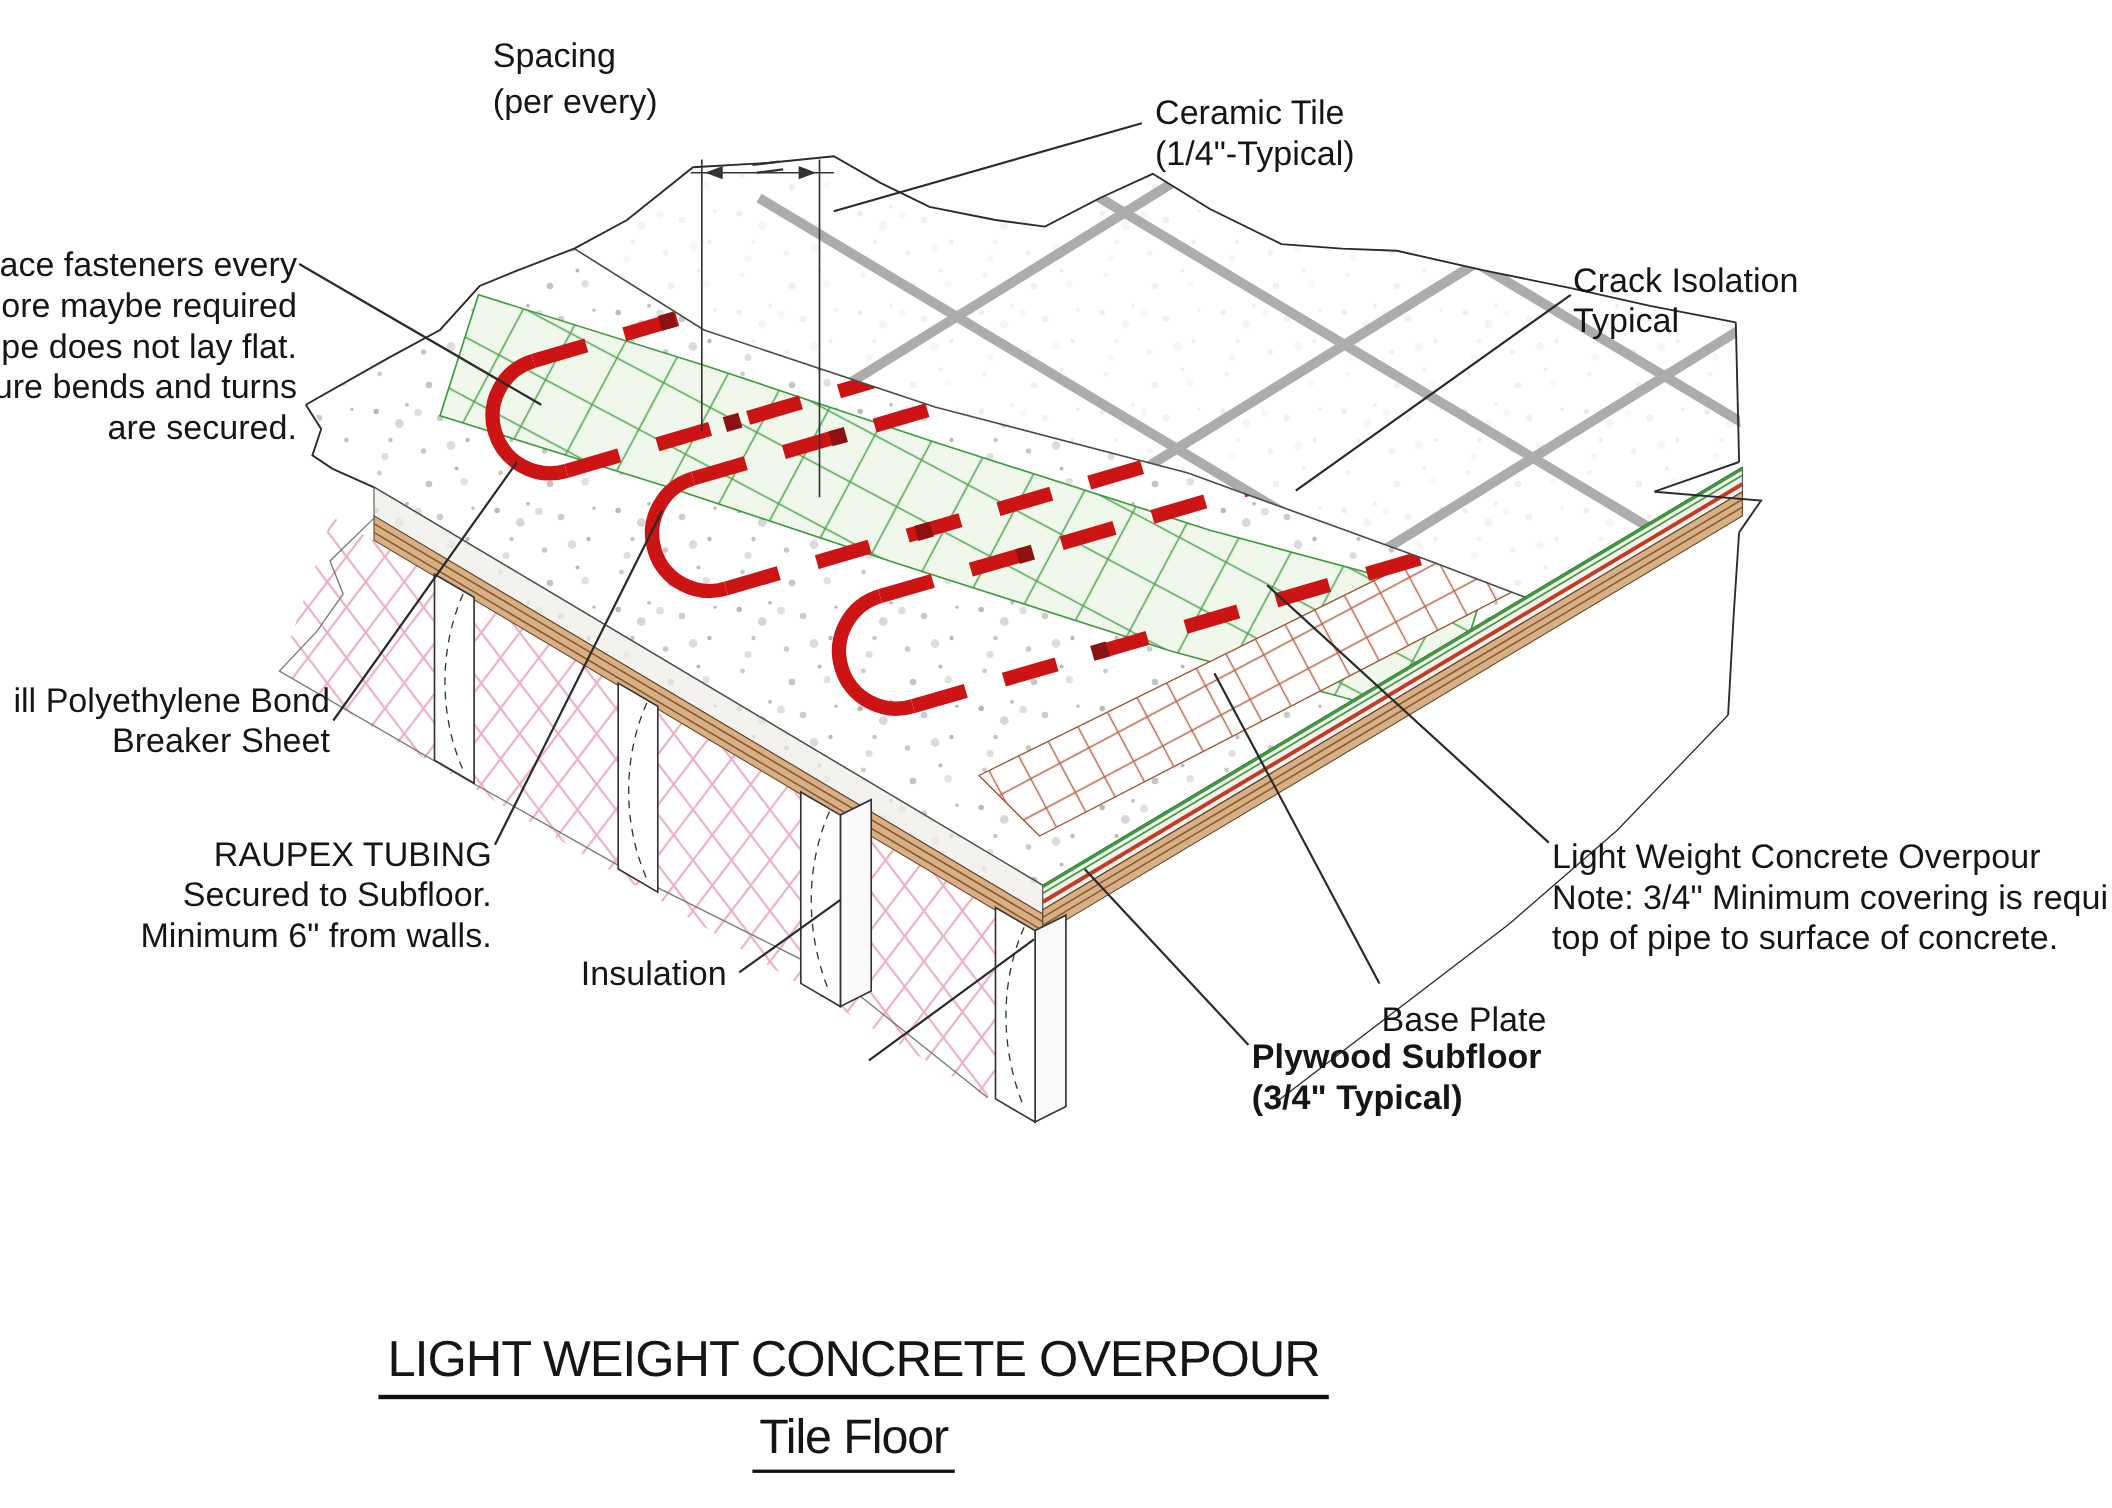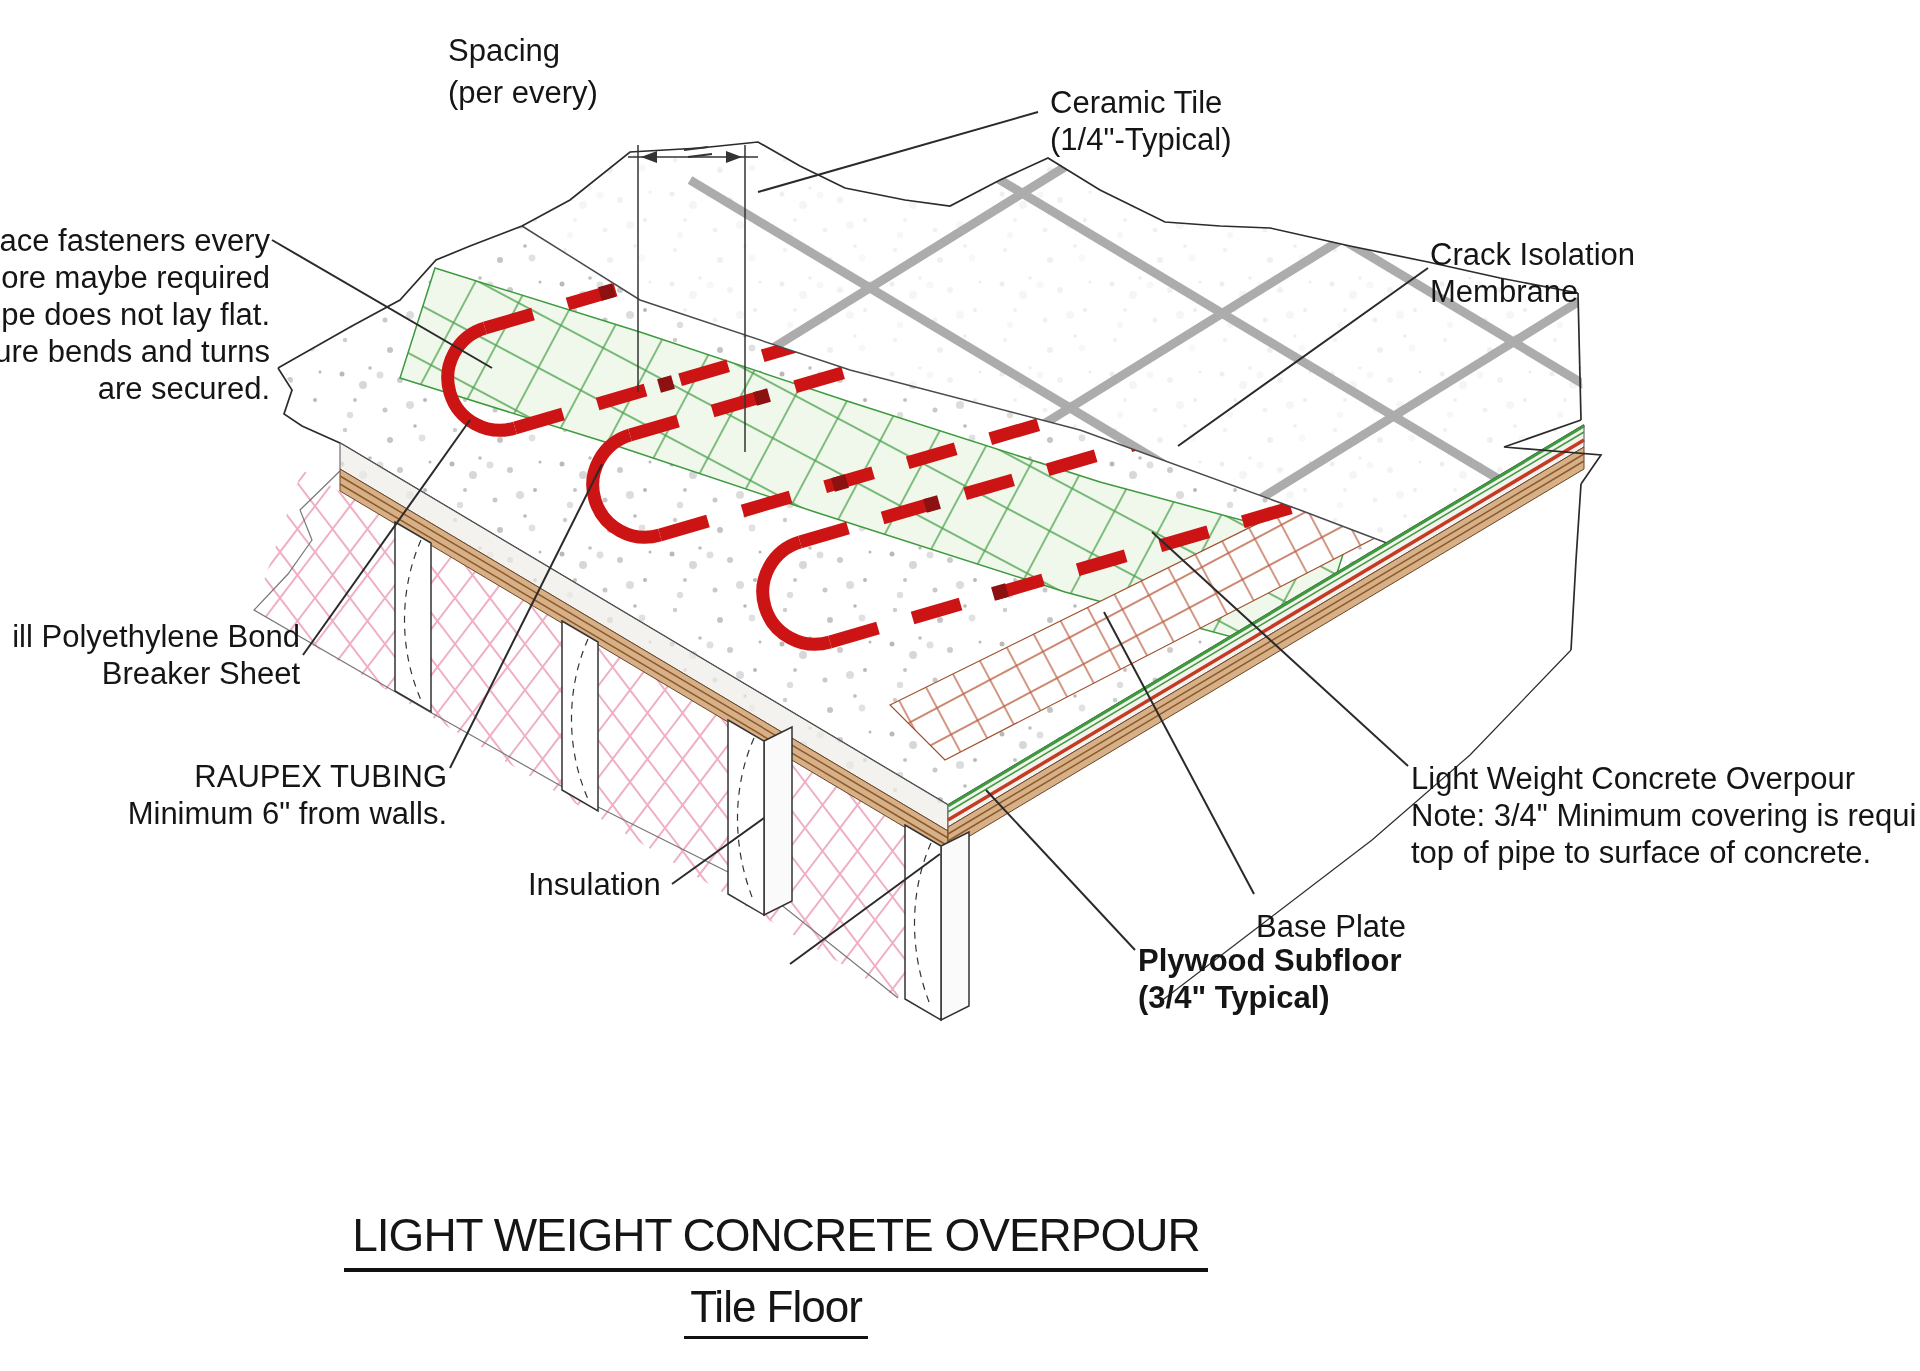--- a/index.html
+++ b/index.html
@@ -197,30 +197,31 @@
   <div>are secured.</div>
 </div>
 
 <div class="lbl" style="left:1040px;top:84px;margin-left:10px;">
   <div>Ceramic Tile</div>
   <div>(1/4"-Typical)</div>
 </div>
 
 <div class="lbl" style="left:1430px;top:236px;">
   <div>Crack Isolation</div>
-  <div>Membrane</div>
+  <div>Typical</div>
 </div>
 
 <div class="lbl ralign" style="left:-110px;top:618px;width:410px;">
   <div>ill Polyethylene Bond</div>
   <div>Breaker Sheet</div>
 </div>
 
 <div class="lbl ralign" style="left:37px;top:758px;width:410px;">
   <div>RAUPEX TUBING</div>
+  <div>Secured to Subfloor.</div>
   <div>Minimum 6" from walls.</div>
 </div>
 
 <div class="lbl" style="left:528px;top:866px;">
   <div>Insulation</div>
 </div>
 
 
 <div class="lbl" style="left:1411px;top:760px;">
   <div>Light Weight Concrete Overpour</div>

